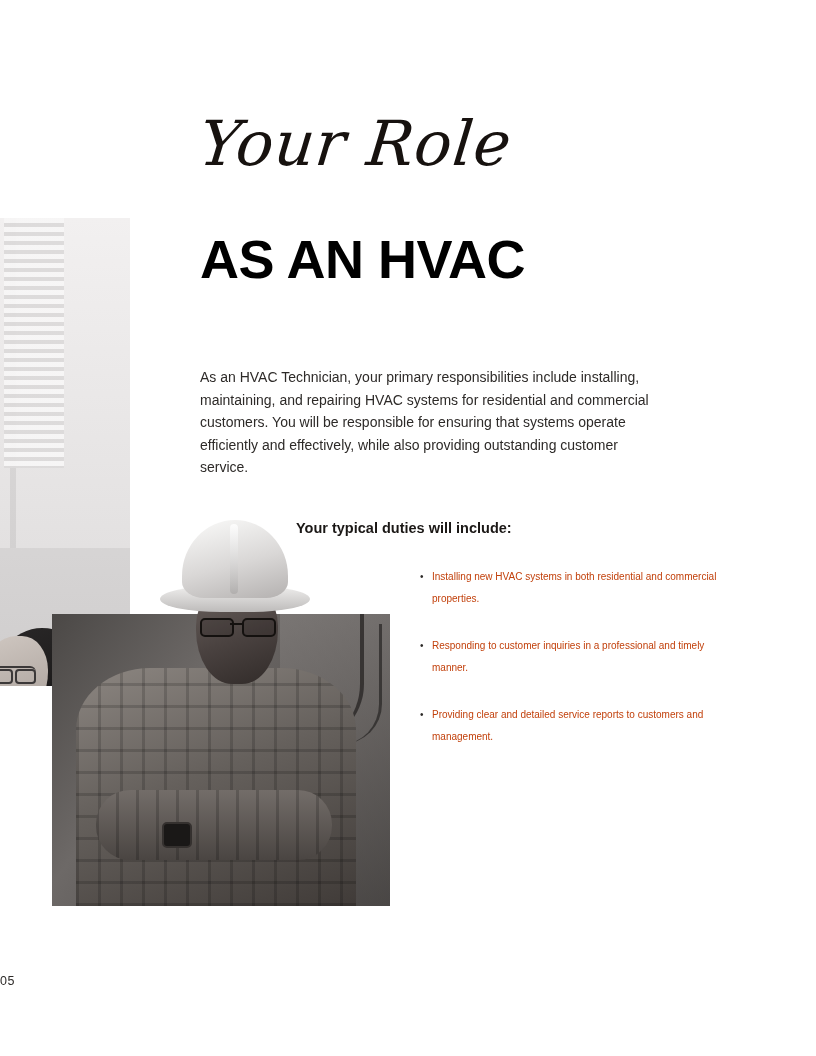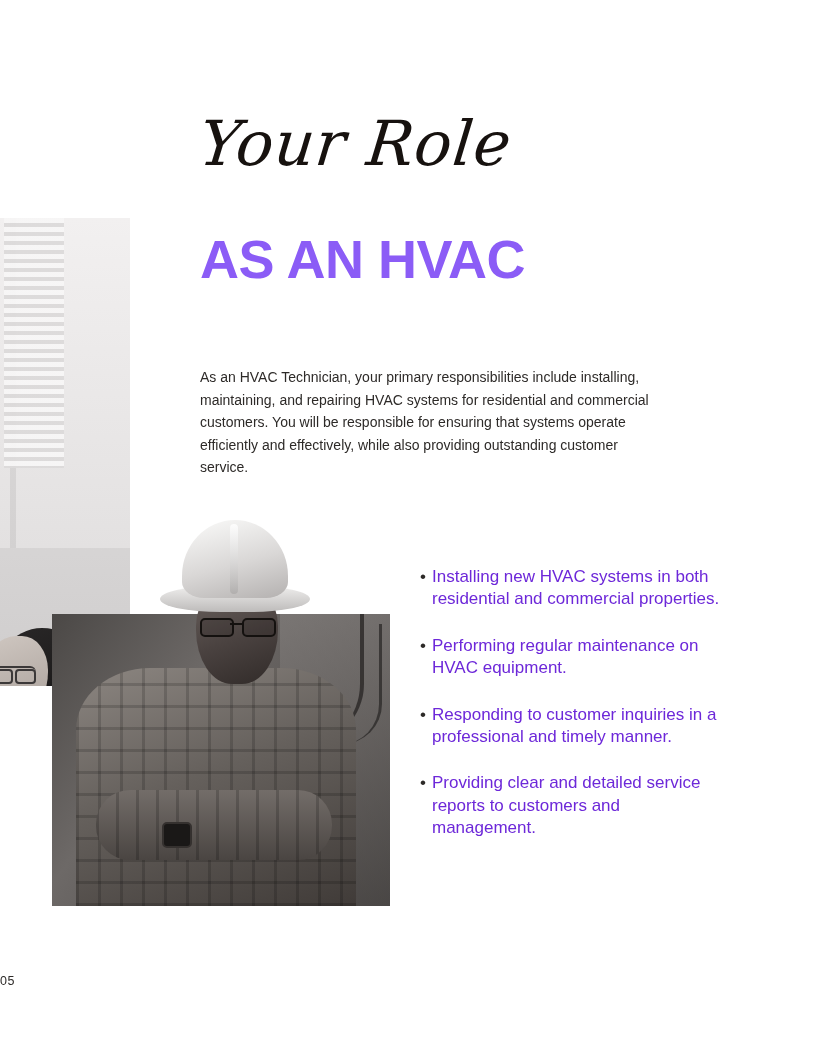--- a/index.html
+++ b/index.html
@@ -228,21 +228,21 @@
   }
   .headline {
     position: absolute;
     left: 200px;
     top: 196px;
     width: 430px;
     font-size: 54px;
     line-height: 54px;
     font-weight: bold;
     letter-spacing: -0.5px;
-    color: #8b5cf6;
+    color: #000000;
   }
   .headline .line2 { display: block; }
 
   
   .intro {
     position: absolute;
     left: 200px;
     top: 352px;
     width: 452px;
     font-size: 14px;
@@ -265,23 +265,23 @@
     top: 566px;
     width: 300px;
     margin: 0;
     padding: 0;
     list-style: none;
   }
   .duties-list li {
     position: relative;
     padding-left: 12px;
     margin-bottom: 24px;
-    font-size: 17px;
+    font-size: 10px;
     line-height: 22.4px;
-    color: #6d28d9;
+    color: #c2410c;
   }
   .duties-list li:before {
     content: "\2022";
     position: absolute;
     left: 0;
     top: 0;
     color: #2d2a28;
   }
 
   .page-number {
@@ -333,23 +333,23 @@
   </div>
 
   <div class="script-title">Your Role</div>
 
   <h1 class="headline">
     <span>AS AN HVAC</span>
   </h1>
 
   <p class="intro">As an HVAC Technician, your primary responsibilities include installing, maintaining, and repairing HVAC systems for residential and commercial customers. You will be responsible for ensuring that systems operate efficiently and effectively, while also providing outstanding customer service.</p>
 
+  <div class="duties-heading">Your typical duties will include:</div>
 
   <ul class="duties-list">
     <li>Installing new HVAC systems in both residential and commercial properties.</li>
-    <li>Performing regular maintenance on HVAC equipment.</li>
     <li>Responding to customer inquiries in a professional and timely manner.</li>
     <li>Providing clear and detailed service reports to customers and management.</li>
   </ul>
 
   <div class="page-number">05</div>
 
 </div>
 
 </body></html>

